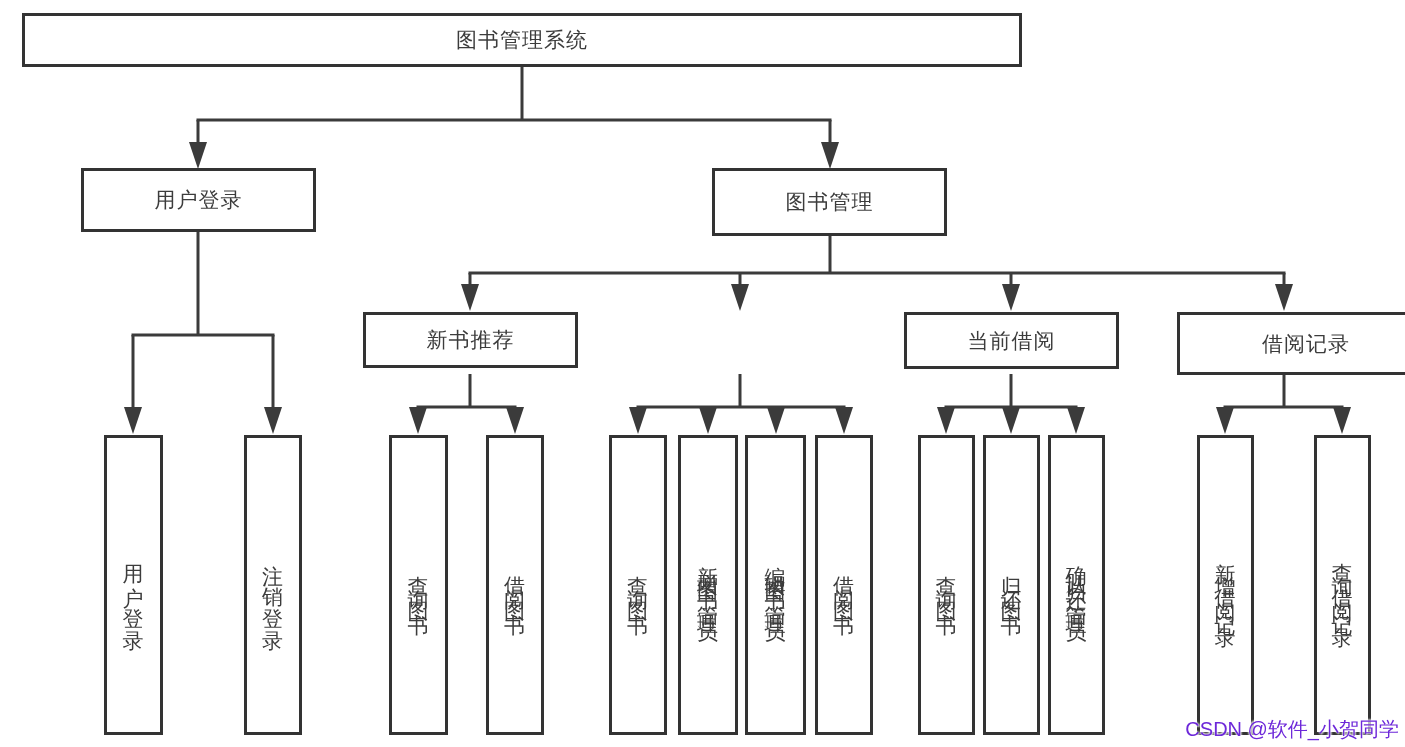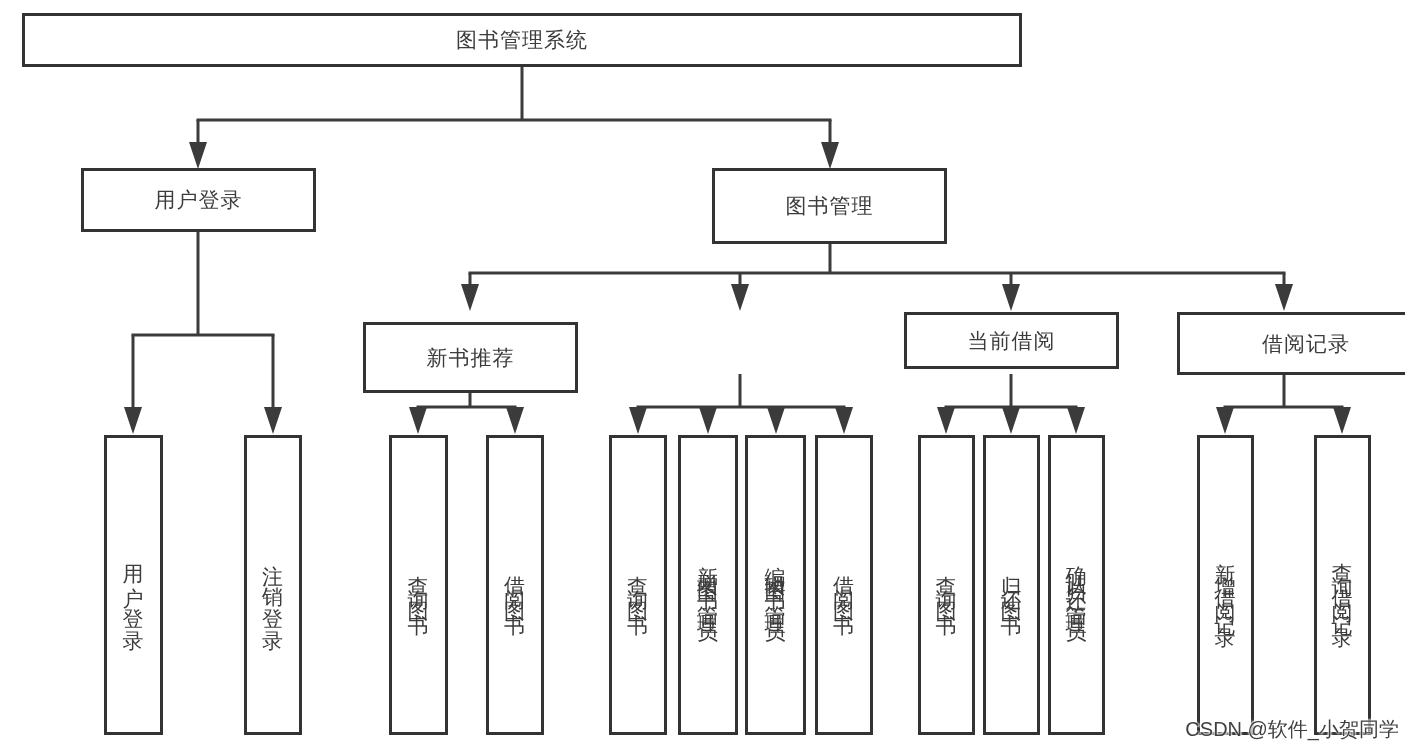--- a/index.html
+++ b/index.html
@@ -48,21 +48,21 @@
   }
   .pitch-lg  { letter-spacing: 22px; padding-top: 14px; }
   .pitch-md  { letter-spacing: 13px; }
   .pitch-sm  { letter-spacing: 8px;  }
   #watermark {
     position: absolute;
     right: 6px;
     bottom: 4px;
     z-index: 5;
     font-size: 20px;
-    color: #404040;
+    color: #6d28d9;
     text-shadow: 0 0 2px #ffffff, 1px 1px 2px #ffffff, -1px -1px 2px #ffffff;
     white-space: nowrap;
   }
 </style>
 </head>
 <body>
 
 <div id="stage">
 
   <svg id="connectors" width="1405" height="747" viewBox="0 0 1405 747">
@@ -131,25 +131,25 @@
     </g>
   </svg>
 
   <div class="box h-box" style="left:22px; top:13px; width:1000px; height:54px">
     <span>图书管理系统</span>
   </div>
 
   <div class="box h-box" style="left:81px; top:168px; width:235px; height:64px">
     <span>用户登录</span>
   </div>
-  <div class="box h-box" style="left:712px; top:168px; width:235px; height:76px">
+  <div class="box h-box" style="left:712px; top:168px; width:235px; height:68px">
     <span>图书管理</span>
   </div>
 
-  <div class="box h-box" style="left:363px; top:322px; width:215px; height:71px">
+  <div class="box h-box" style="left:363px; top:312px; width:215px; height:56px">
     <span>新书推荐</span>
   </div>
   <div class="box h-box" style="left:904px; top:312px; width:215px; height:57px">
     <span>当前借阅</span>
   </div>
   <div class="box h-box" style="left:1177px; top:312px; width:258px; height:63px">
     <span>借阅记录</span>
   </div>
 
   <div class="box v-box" style="left:104px; top:435px; width:59px; height:300px">

